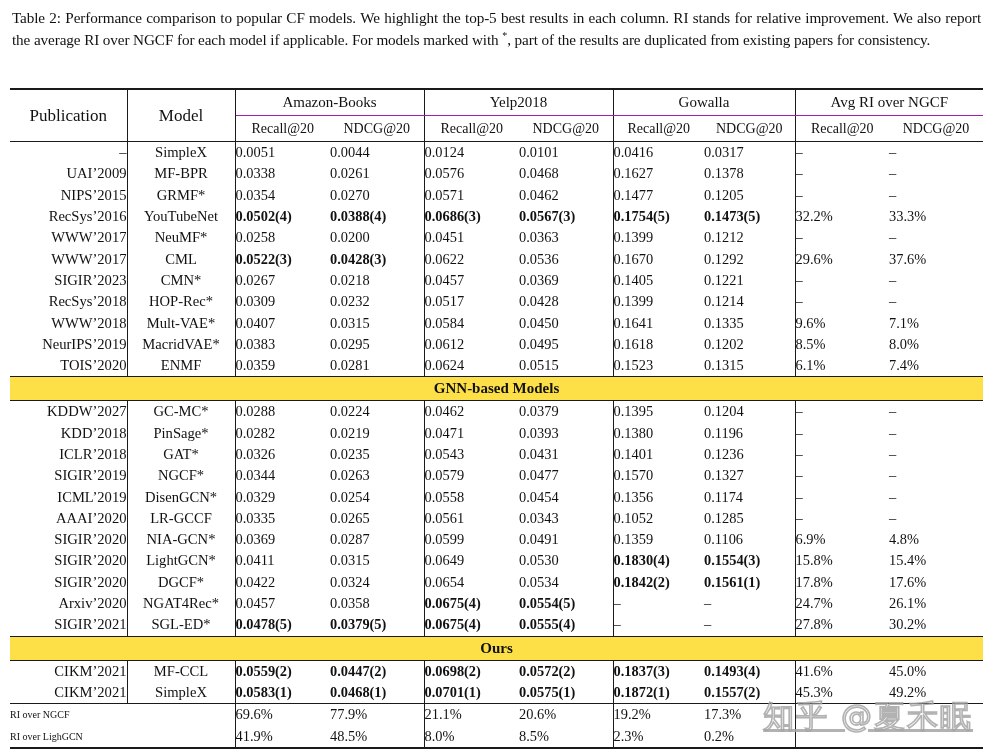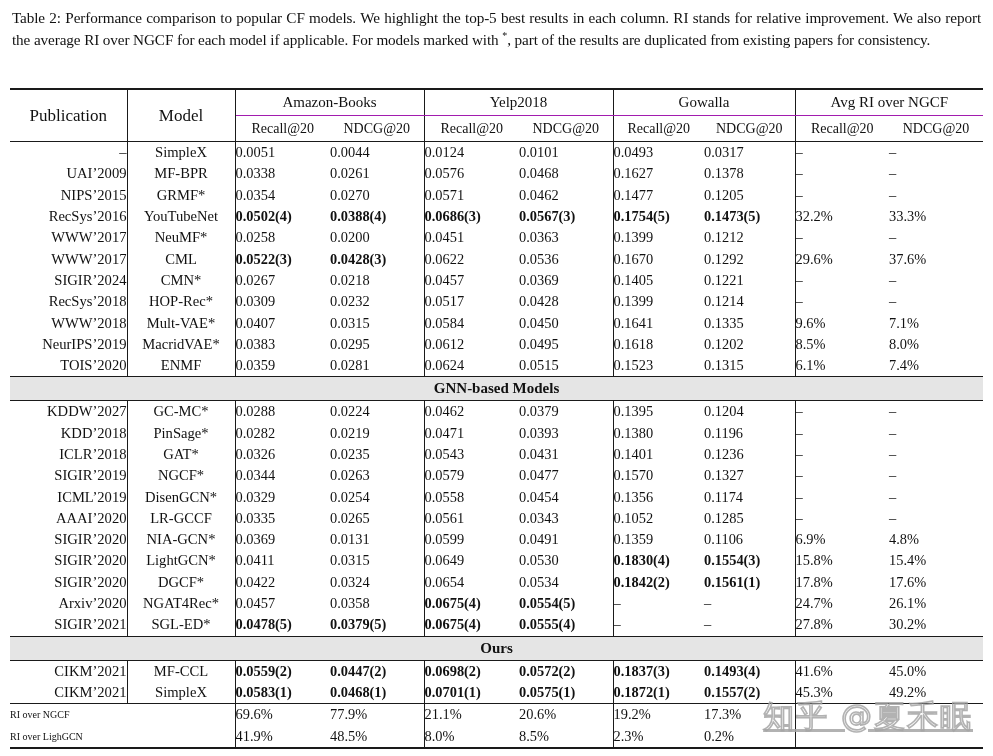--- a/index.html
+++ b/index.html
@@ -90,21 +90,21 @@
     font-size: 14.4px;
   }
   td.num.b { font-weight: bold; }
 
   
   tr.section td {
     text-align: center;
     font-weight: bold;
     font-size: 15px;
     height: 23px;
-    background: #e5e5e5;
+    background: #fde047;
   }
 
   
   td.ri-label {
     text-align: left;
     font-size: 10px;
     height: 21.3px;
   }
 
   
@@ -163,21 +163,21 @@
       </tr>
     </thead>
     <tbody id="table-body">
         <tr class="rule-mid">
           <td class="pub vr">–</td>
           <td class="model vr">SimpleX</td>
           <td class="num">0.0051</td>
           <td class="num vr">0.0044</td>
           <td class="num">0.0124</td>
           <td class="num vr">0.0101</td>
-          <td class="num">0.0493</td>
+          <td class="num">0.0416</td>
           <td class="num vr">0.0317</td>
           <td class="num">–</td>
           <td class="num">–</td>
         </tr>
         <tr>
           <td class="pub vr">UAI’2009</td>
           <td class="model vr">MF-BPR</td>
           <td class="num">0.0338</td>
           <td class="num vr">0.0261</td>
           <td class="num">0.0576</td>
@@ -229,21 +229,21 @@
           <td class="num b">0.0522(3)</td>
           <td class="num b vr">0.0428(3)</td>
           <td class="num">0.0622</td>
           <td class="num vr">0.0536</td>
           <td class="num">0.1670</td>
           <td class="num vr">0.1292</td>
           <td class="num">29.6%</td>
           <td class="num">37.6%</td>
         </tr>
         <tr>
-          <td class="pub vr">SIGIR’2024</td>
+          <td class="pub vr">SIGIR’2023</td>
           <td class="model vr">CMN*</td>
           <td class="num">0.0267</td>
           <td class="num vr">0.0218</td>
           <td class="num">0.0457</td>
           <td class="num vr">0.0369</td>
           <td class="num">0.1405</td>
           <td class="num vr">0.1221</td>
           <td class="num">–</td>
           <td class="num">–</td>
         </tr>
@@ -367,21 +367,21 @@
           <td class="num vr">0.0343</td>
           <td class="num">0.1052</td>
           <td class="num vr">0.1285</td>
           <td class="num">–</td>
           <td class="num">–</td>
         </tr>
         <tr>
           <td class="pub vr">SIGIR’2020</td>
           <td class="model vr">NIA-GCN*</td>
           <td class="num">0.0369</td>
-          <td class="num vr">0.0131</td>
+          <td class="num vr">0.0287</td>
           <td class="num">0.0599</td>
           <td class="num vr">0.0491</td>
           <td class="num">0.1359</td>
           <td class="num vr">0.1106</td>
           <td class="num">6.9%</td>
           <td class="num">4.8%</td>
         </tr>
         <tr>
           <td class="pub vr">SIGIR’2020</td>
           <td class="model vr">LightGCN*</td>

